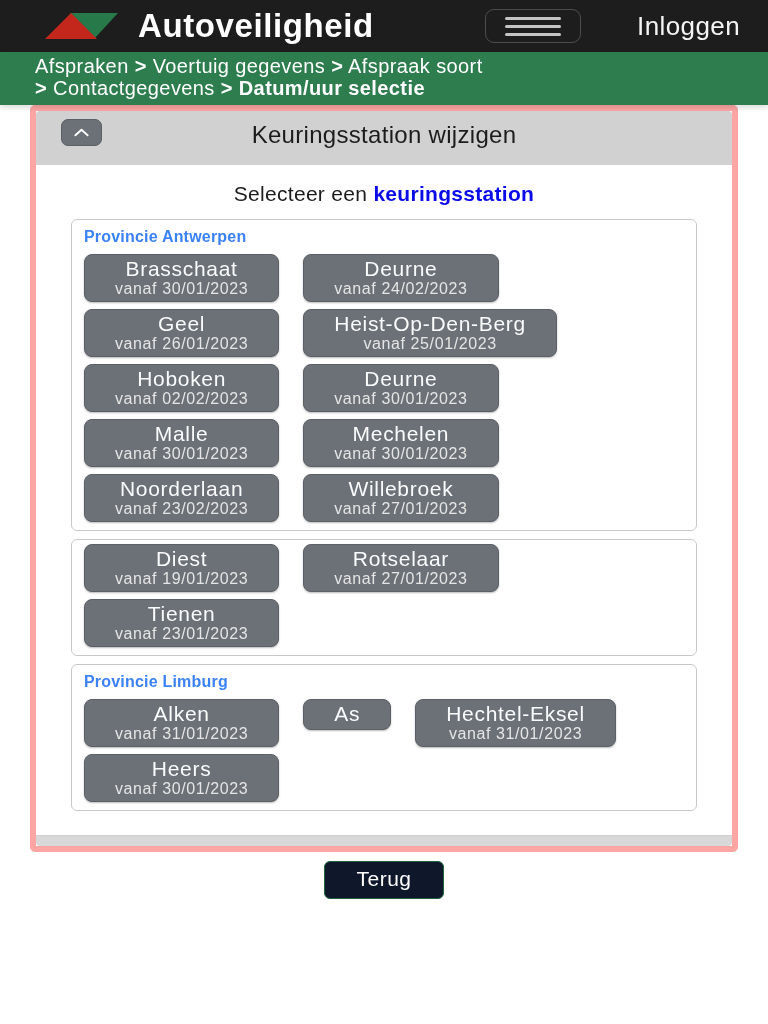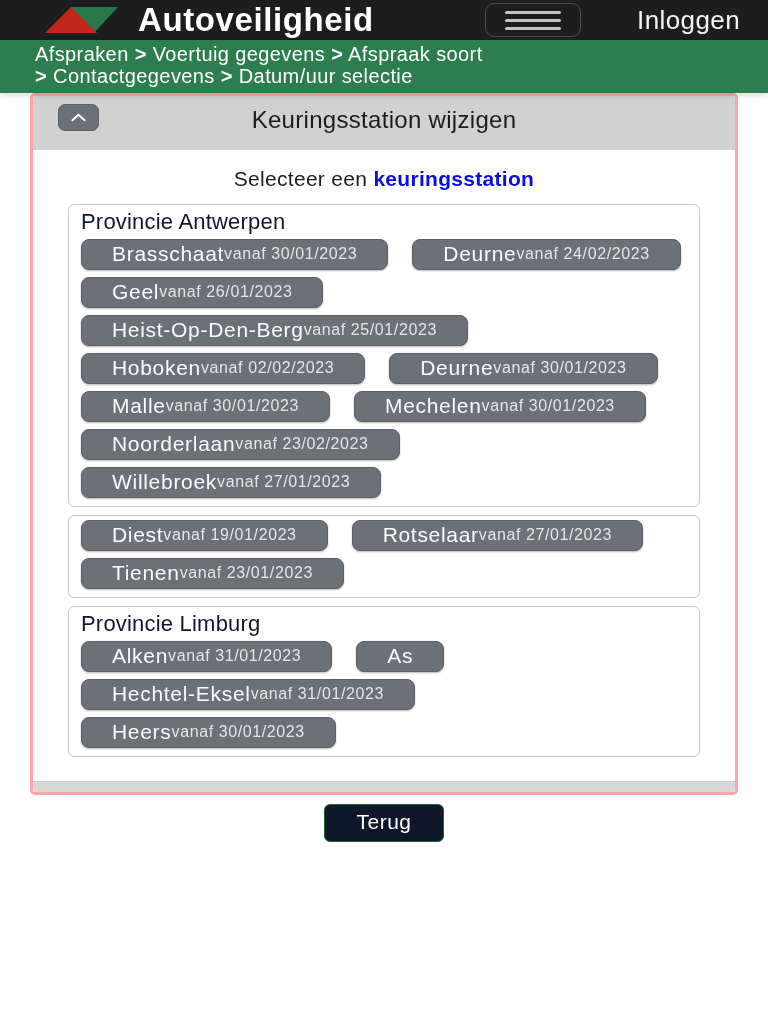--- a/index.html
+++ b/index.html
@@ -5,21 +5,21 @@
   * { margin:0; padding:0; box-sizing:border-box; }
   html,body { background:#ffffff; }
   body {
     width:768px; height:1024px; overflow:hidden;
     font-family:"Liberation Sans", sans-serif;
     position:relative;
   }
 
   
   .topbar {
-    height:40px; background:#1d1d1d;
+    height:52px; background:#1d1d1d;
     display:flex; align-items:center;
     padding:0 28px 0 45px;
   }
   .logo { position:relative; width:73px; height:28px; flex:0 0 auto; }
   .tri { position:absolute; width:0; height:0; top:1px; }
   .tri-green {
     left:25px; z-index:1;
     border-left:24px solid transparent; border-right:24px solid transparent;
     border-top:26px solid #27794a;
   }
@@ -47,32 +47,32 @@
   
   .breadcrumb {
     background:#2e7d4f; color:#ffffff;
     padding:3px 20px 6px 35px;
     box-shadow:0 3px 5px rgba(0,0,0,0.13);
     position:relative; z-index:3;
   }
   .crumbs { max-width:620px; font-size:20px; line-height:22px; letter-spacing:0.4px; }
   .crumb { white-space:nowrap; }
   .crumb .sep { font-weight:600; }
-  .crumb.current .lbl { font-weight:400; }
+  .crumb.current .lbl { font-weight:700; }
 
   
   h1 {
     text-align:center; font-size:31px; font-weight:700; letter-spacing:0.3px;
     color:#111; margin:11px 0 7px;
   }
 
   
   .card {
     margin:0 30px; background:#ffffff;
-    border:3px solid #fca5a5; border-radius:5px;
+    border:6px solid #fca5a5; border-radius:5px;
   }
   .card-header {
     position:relative; height:54px; background:#d1d1d1;
     border-radius:4px 4px 0 0;
   }
   .collapse-btn {
     position:absolute; left:25px; top:8px;
     width:41px; height:27px;
     background:#6b7177; border:1px solid #5a6065; border-radius:7px;
     display:flex; align-items:center; justify-content:center; cursor:pointer;
@@ -82,26 +82,26 @@
     padding-top:10px; letter-spacing:0.3px;
   }
   .card-body { padding:12px 35px 16px; }
   .prompt { text-align:center; font-size:21px; color:#1c1c1c; margin:5px 0 13px; letter-spacing:0.3px; }
   .prompt-link { color:#0b0be8; font-weight:700; text-decoration:none; cursor:pointer; }
 
   .group {
     border:1px solid #c8c8c8; border-radius:6px;
     padding:4px 12px 8px; margin-bottom:8px;
   }
-  .group-title { font-size:22px; font-weight:400; color:#0f172a; line-height:26px; margin-bottom:4px; letter-spacing:0.2px; }
+  .group-title { font-size:16px; font-weight:700; color:#3b82f6; line-height:26px; margin-bottom:4px; letter-spacing:0.2px; }
   .stations { display:flex; flex-wrap:wrap; column-gap:24px; row-gap:7px; align-items:flex-start; }
   .station {
     background:#6b7177; border:1px solid #5a6065; border-radius:8px;
     color:#fff; padding:2px 30px 4px; cursor:pointer;
-    display:flex; flex-direction:row; align-items:center;
+    display:flex; flex-direction:column; align-items:center;
     box-shadow:0 1px 2px rgba(0,0,0,0.28);
     font-family:inherit;
   }
   .station-name { font-size:21px; line-height:23px; letter-spacing:0.7px; color:#fafbfc; }
   .station-date { font-size:16px; line-height:17px; letter-spacing:0.6px; color:#e5e5e5; }
 
   .card-footer { height:11px; background:#d8d8d8; border-top:1px solid #cfcfcf; border-radius:0 0 4px 4px; }
 
   
   .actions { text-align:center; margin-top:9px; }

